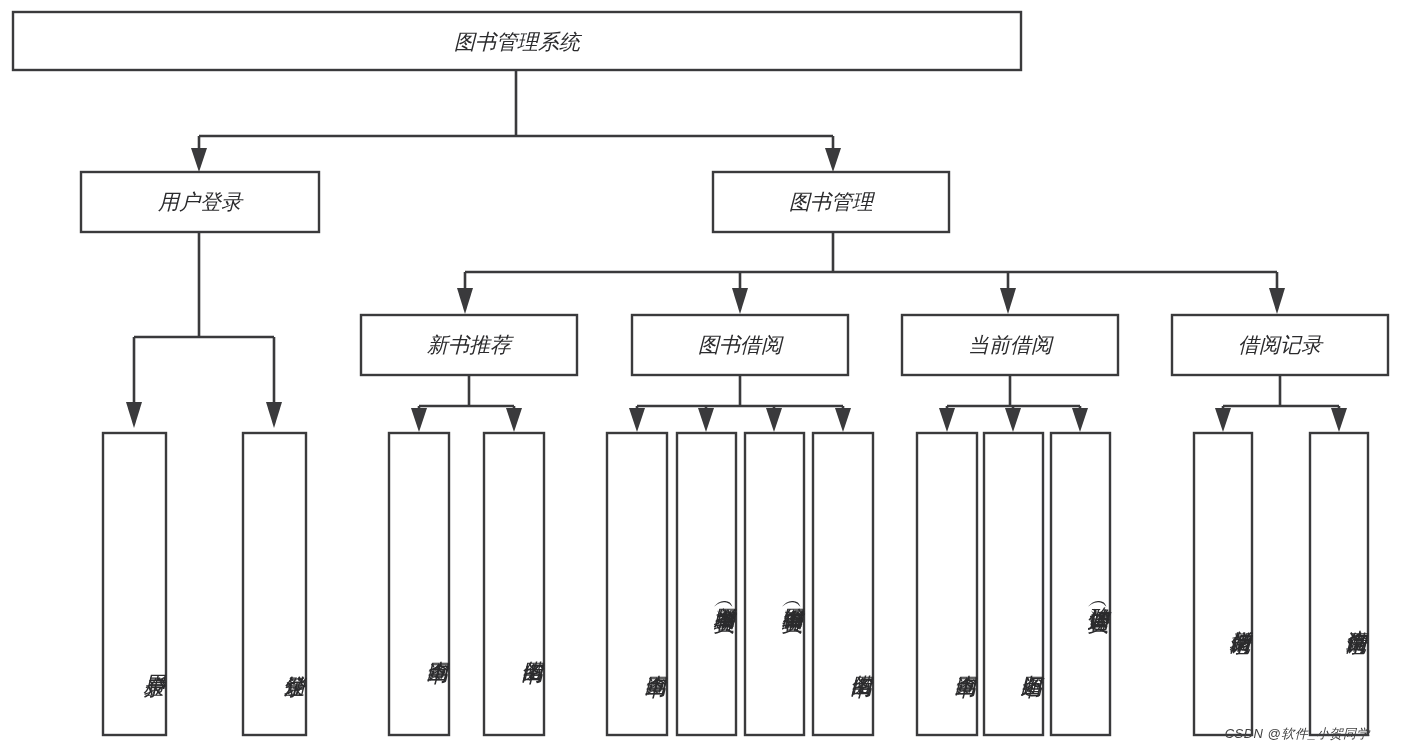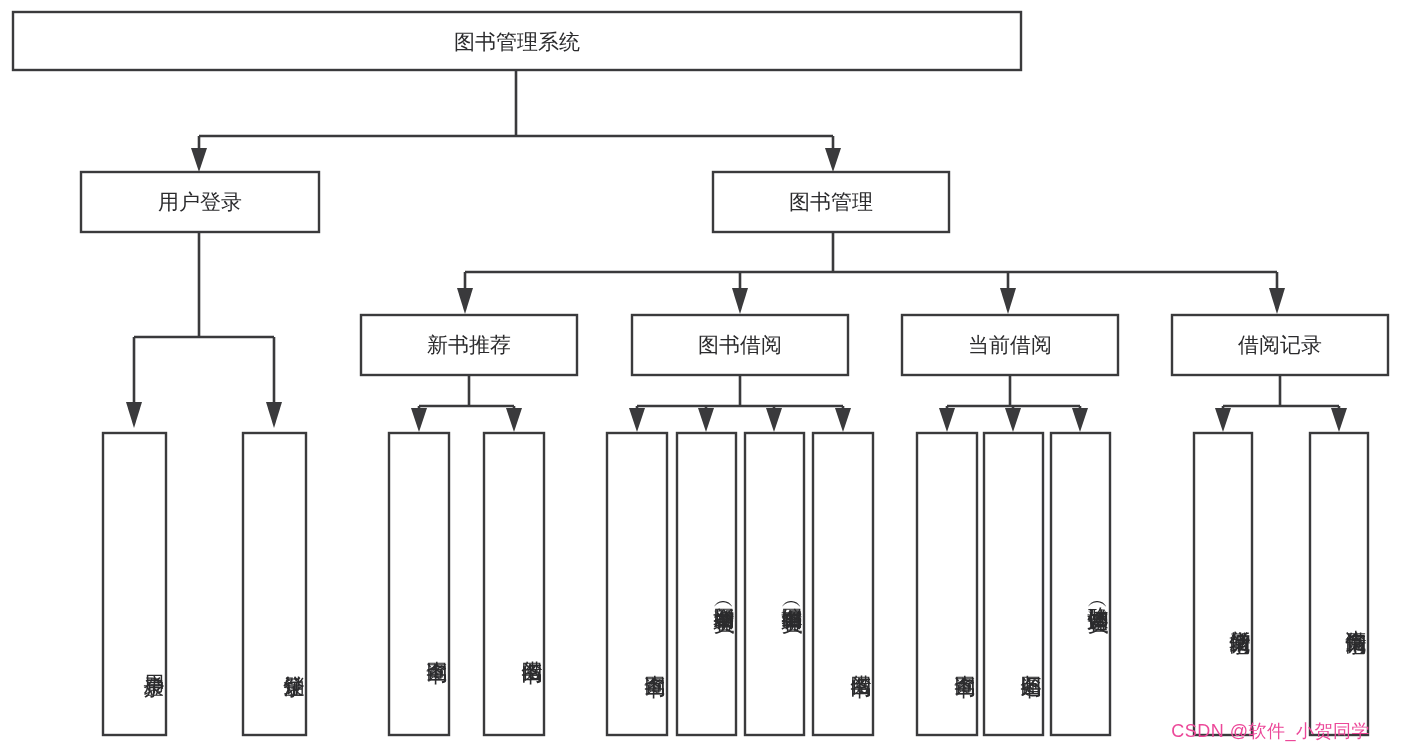--- a/index.html
+++ b/index.html
@@ -11,20 +11,21 @@
     width: 1405px;
     height: 747px;
     font-family: "Liberation Sans", "DejaVu Sans", sans-serif;
     overflow: hidden;
     position: relative;
   }
   #diagram-root {
     position: relative;
     width: 1382px;
     height: 747px;
+    font-style: italic;
   }
   svg.diagram-canvas {
     position: absolute;
     top: 0;
     left: 0;
     width: 1405px;
     height: 747px;
   }
   .node-box {
     fill: #ffffff;
@@ -60,23 +61,23 @@
     writing-mode: vertical-rl;
     text-orientation: upright;
     letter-spacing: 1px;
     white-space: nowrap;
     pointer-events: none;
   }
   .watermark {
     position: absolute;
     right: 12px;
     bottom: 4px;
-    color: #ec4899;
-    font-family: "Liberation Sans", "DejaVu Sans", sans-serif;
-    font-size: 18px;
+    color: #404040;
+    font-family: "Liberation Sans", "DejaVu Sans", sans-serif;
+    font-size: 13px;
     letter-spacing: 0.5px;
     white-space: nowrap;
   }
 </style>
 </head>
 <body>
 
 <div id="diagram-root">
 
   <svg class="diagram-canvas" viewBox="0 0 1405 747">

